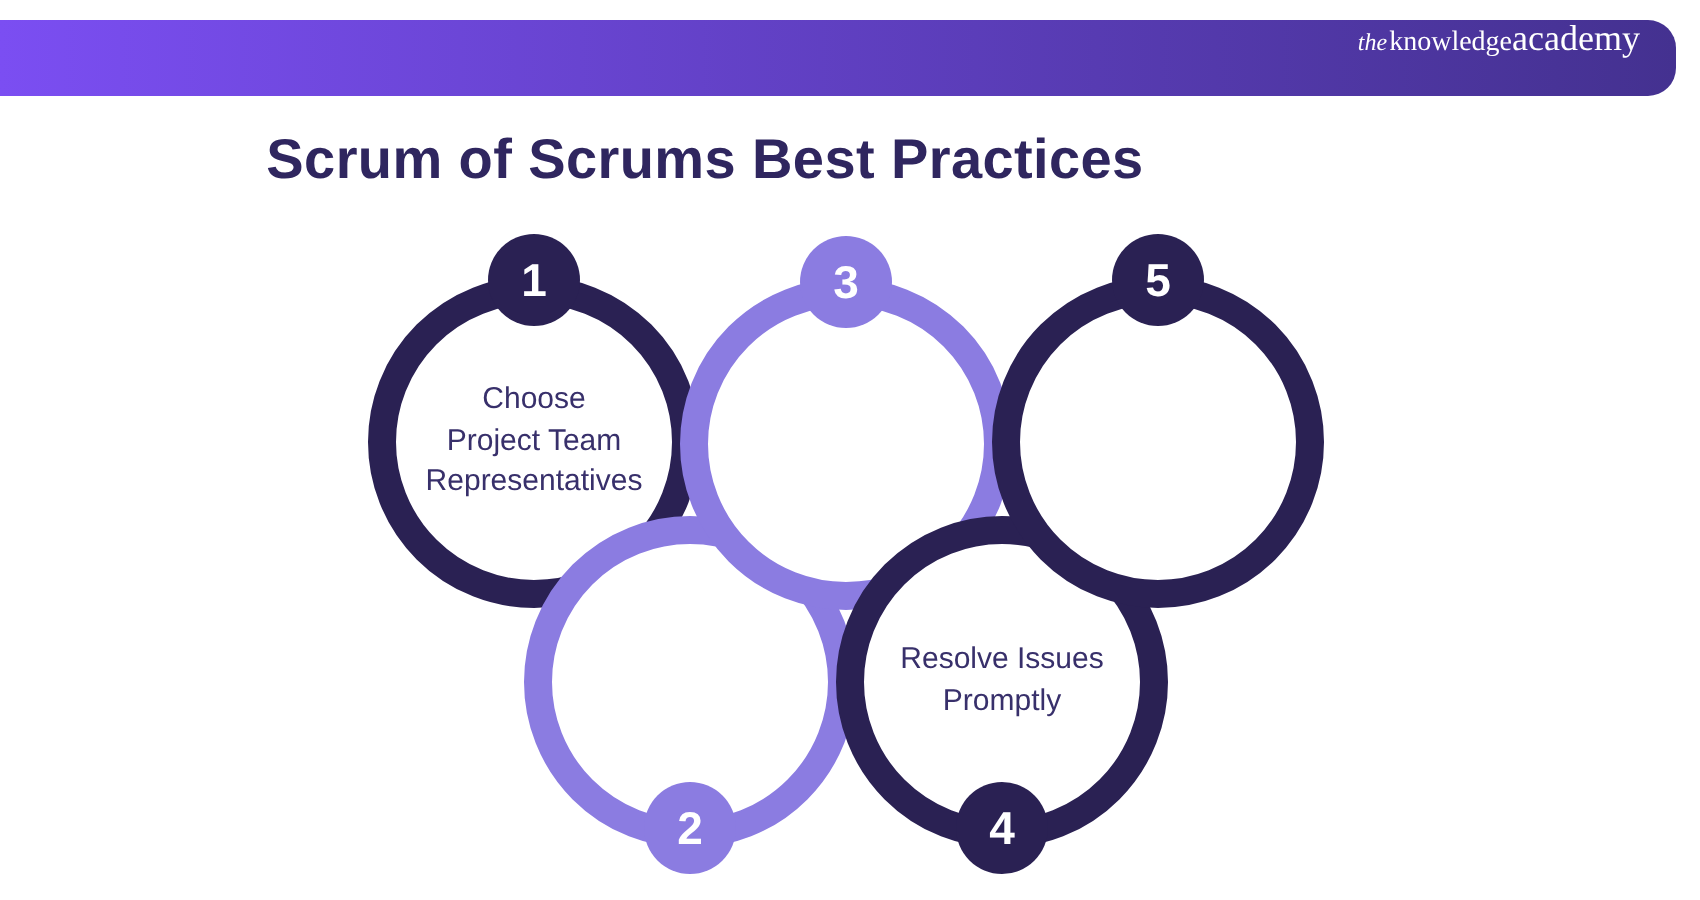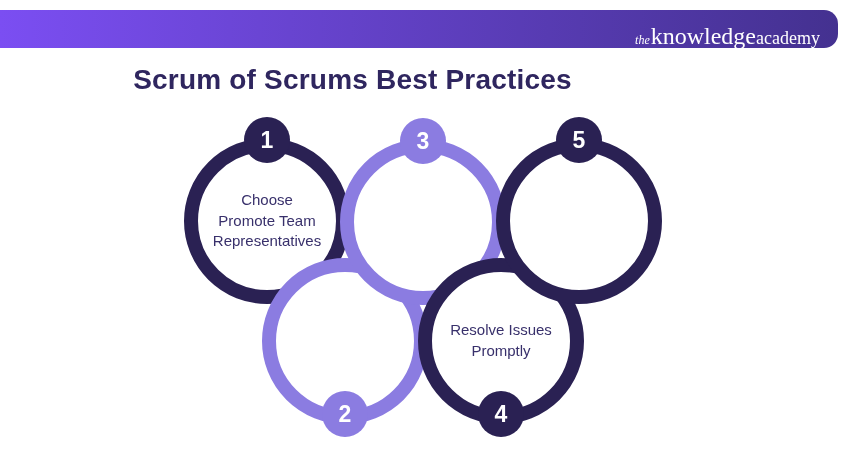--- a/index.html
+++ b/index.html
@@ -13,35 +13,35 @@
   .canvas { position: absolute; inset: 0; }
 
   
   .topbar {
     position: absolute;
     left: 0; top: 10px;
     width: 838px; height: 38px;
     border-radius: 0 14px 14px 0;
     background: linear-gradient(90deg, var(--gradient_left, #7b4ef2), var(--gradient_right, #443190));
     display: flex;
-    align-items: flex-end;
+    align-items: flex-start;
     justify-content: flex-end;
     padding-right: 18px;
     box-sizing: border-box;
   }
   .logo {
     color: #ffffff;
     font-family: "Liberation Serif", serif;
     white-space: nowrap;
     line-height: 1;
     display: flex;
     align-items: baseline;
   }
   .logo-the { font-style: italic; font-size: 12px; font-weight: 400; margin-right: 1px; }
-  .logo-knowledge { font-size: 24px; font-weight: 400; }
+  .logo-knowledge { font-size: 14px; font-weight: 400; }
   .logo-academy { font-size: 18px; font-weight: 400; }
 
   
   .title {
     position: absolute;
     left: 0; top: 64px;
     width: 705px;
     margin: 0;
     text-align: center;
     font-size: 28px;
@@ -112,21 +112,21 @@
 
   <h1 class="title">Scrum of Scrums Best Practices</h1>
 
   <div class="diagram">
 
     <div class="circle c1 dark">
       <div class="badge badge-top">
         <span>1</span>
       </div>
       <div class="circle-label">Choose
-Promote Team
+Project Team
 Representatives</div>
     </div>
 
     <div class="circle c2 light">
       <div class="badge badge-bottom">
         <span>2</span>
       </div>
     </div>
 
     <div class="circle c3 light">

